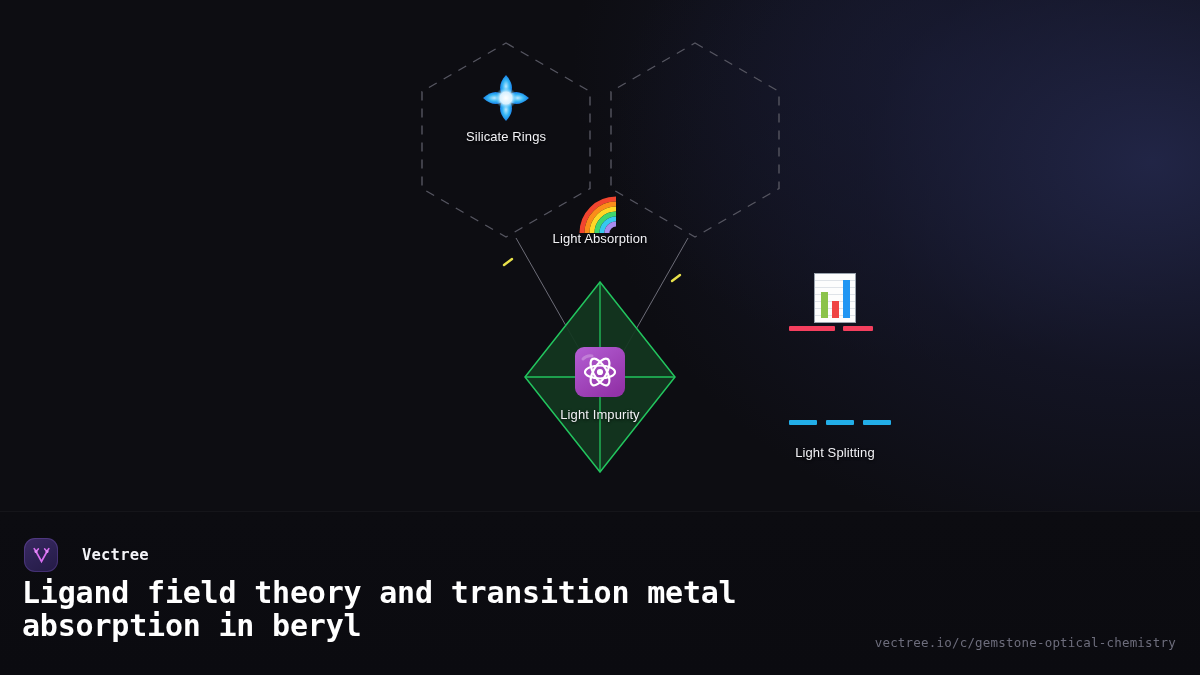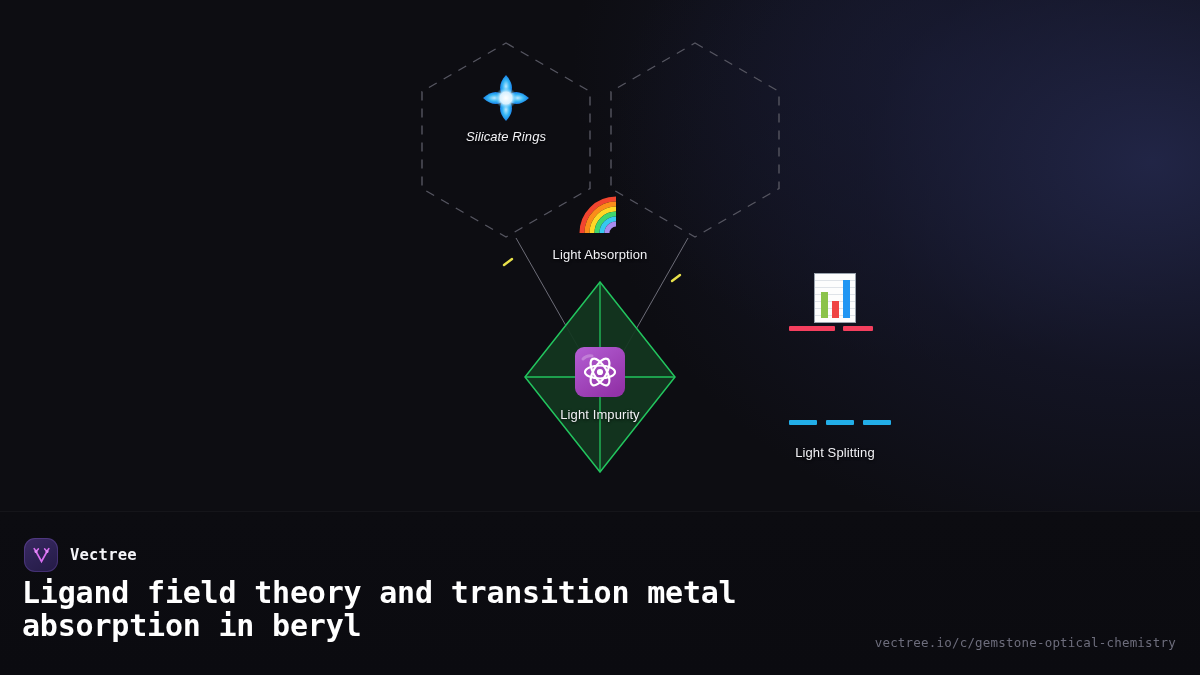--- a/index.html
+++ b/index.html
@@ -74,21 +74,21 @@
     left: 0; right: 0; bottom: 0;
     height: 163px;
     background: linear-gradient(to bottom, #0c0c11 0%, #0b0b10 100%);
     border-top: 1px solid rgba(255,255,255,0.045);
   }
   #brand {
     position: absolute;
     left: 24px; top: 26px;
     display: flex;
     align-items: center;
-    gap: 12px;
+    gap: 24px;
   }
   #logo-badge {
     width: 34px; height: 34px;
     border-radius: 11px;
     background: linear-gradient(150deg, #3b2a63 0%, #2c2152 55%, #241a45 100%);
     box-shadow: inset 0 0 0 1px rgba(168,120,255,0.22);
     display: flex; align-items: center; justify-content: center;
   }
   #brand-name {
     font-family: "DejaVu Sans Mono", monospace;
@@ -204,22 +204,22 @@
       <span class="level-bar" style="width:46px; background:#f43f5e;"></span>
       <span class="level-bar" style="width:30px; background:#f43f5e;"></span>
     </div>
 
     <div class="level-row" style="left:789px; top:420px; gap:9px;">
       <span class="level-bar" style="width:28px; background:#22aee8;"></span>
       <span class="level-bar" style="width:28px; background:#22aee8;"></span>
       <span class="level-bar" style="width:28px; background:#22aee8;"></span>
     </div>
 
-    <div class="node-label" style="left:506px; top:129px;font-style:italic;">Silicate Rings</div>
-    <div class="node-label" style="left:600px; top:247px;">Light Absorption</div>
+    <div class="node-label" style="left:506px; top:129px;">Silicate Rings</div>
+    <div class="node-label" style="left:600px; top:231px;">Light Absorption</div>
     <div class="node-label" style="left:600px; top:407px;">Light Impurity</div>
     <div class="node-label" style="left:835px; top:445px;">Light Splitting</div>
   </div>
 
   <div id="footer">
 
     <div id="brand">
       <div id="logo-badge">
         <svg width="21" height="21" viewBox="0 0 21 21">
           <g stroke="#d86ef0" stroke-width="1.7" fill="none" stroke-linecap="round">

